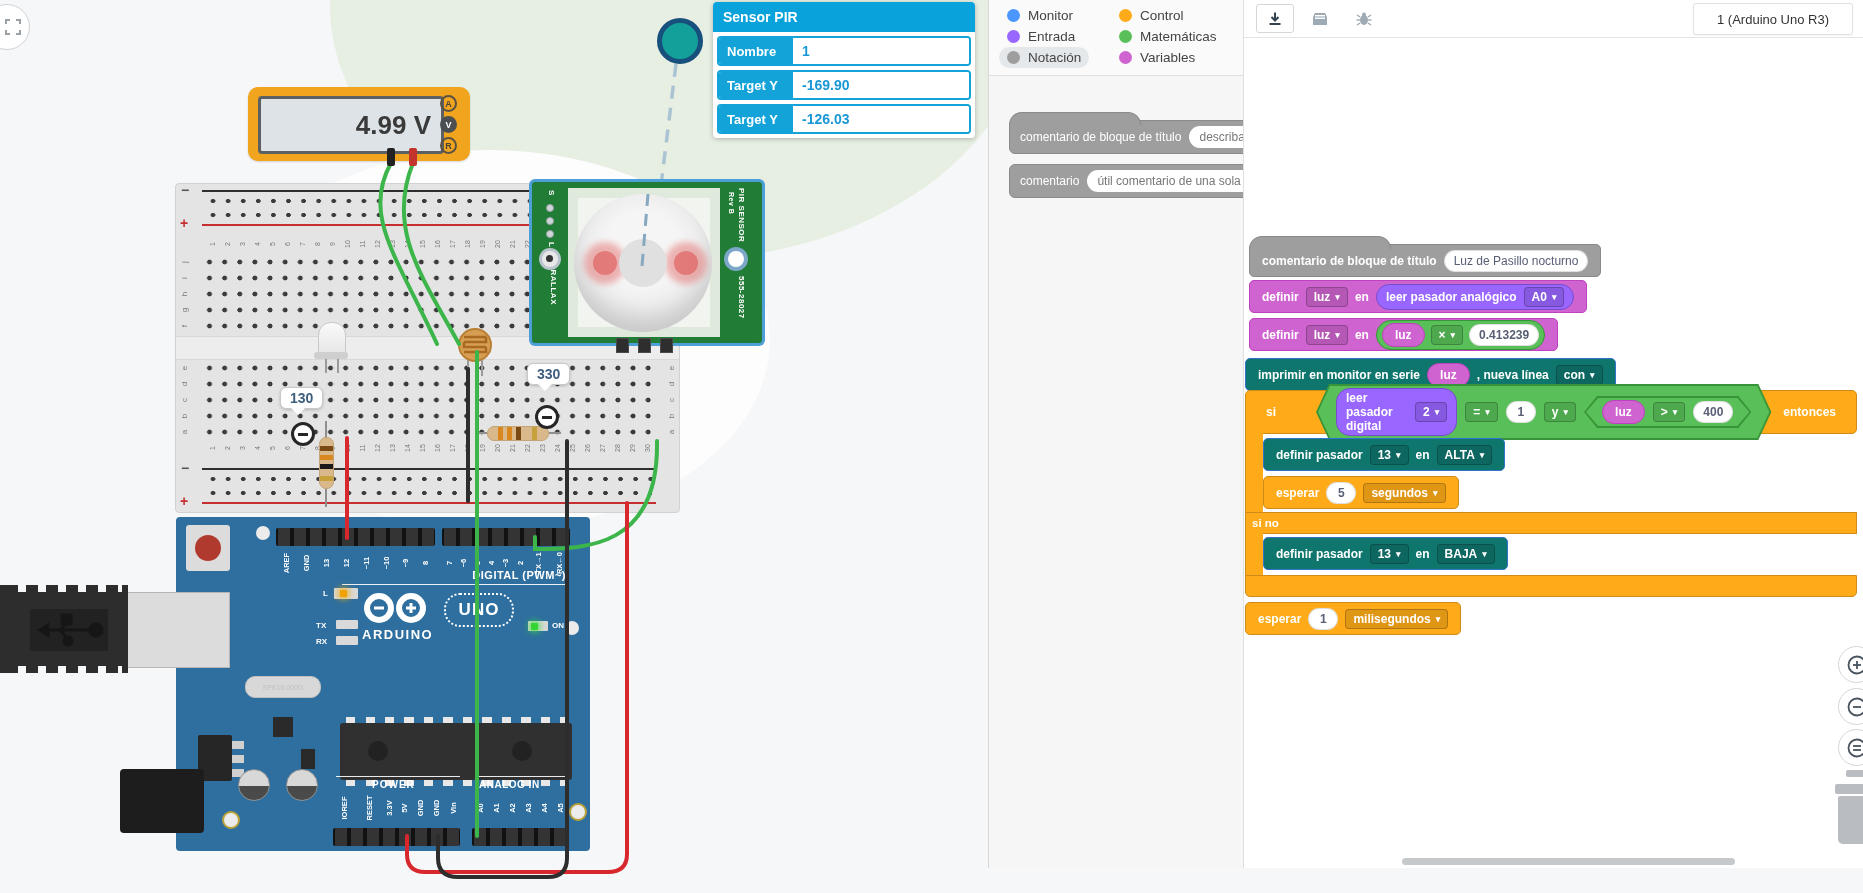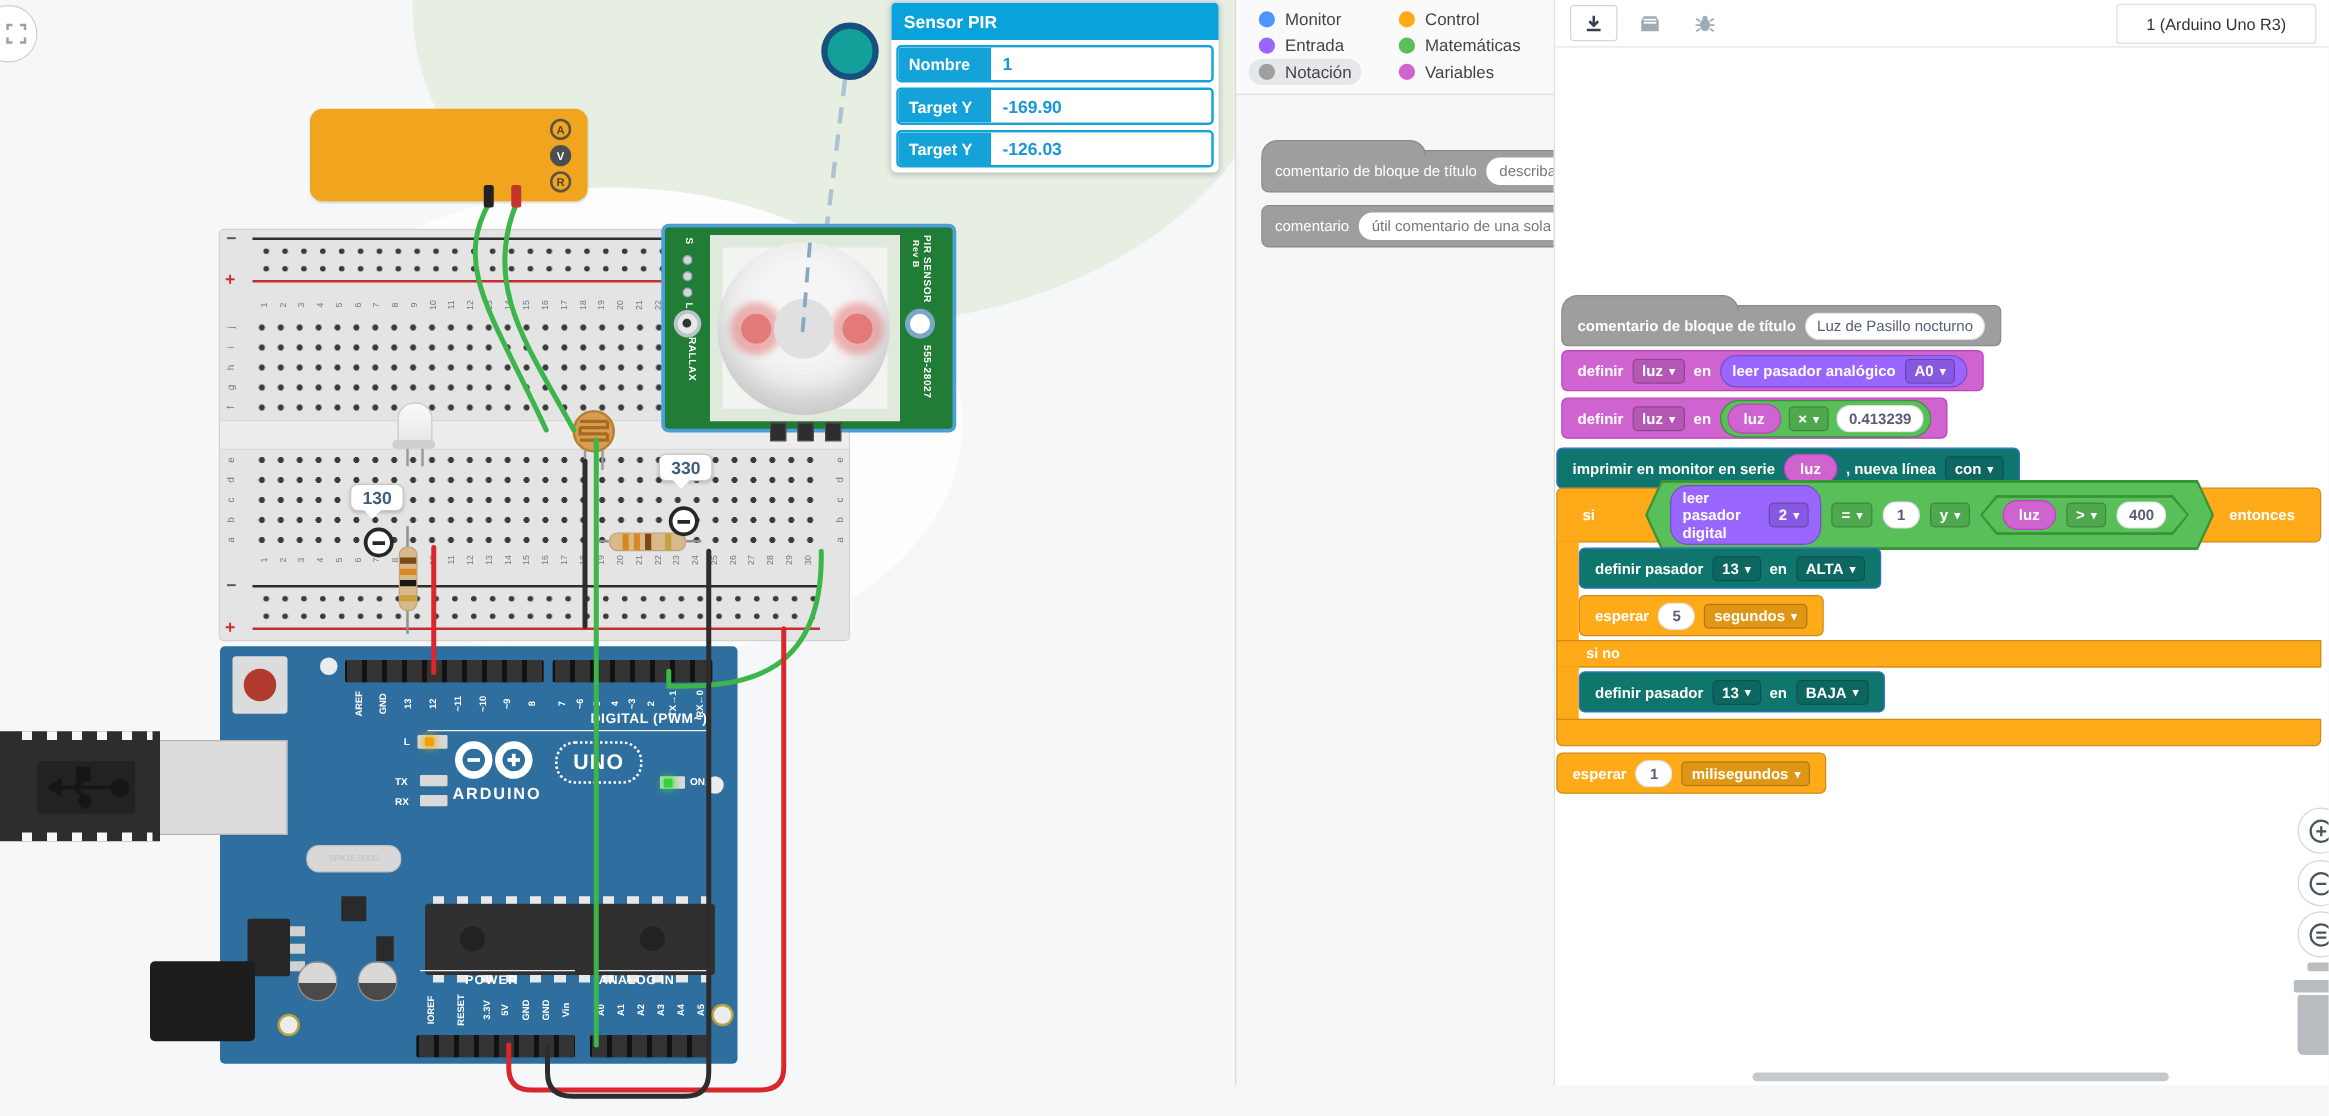--- a/index.html
+++ b/index.html
@@ -115,21 +115,21 @@
   .oval{background:#fff;color:#575e75;border-radius:999px;padding:3px 9px;border:1px solid rgba(0,0,0,.12);font-size:12px;min-width:10px;text-align:center}
   .pill-mag{background:#CF63CF;border:1px solid #BD42BD;border-radius:999px;padding:4px 12px}
   .pill-purple{background:#9966FF;border:1px solid #774DCB;border-radius:14px;display:flex;align-items:center;gap:7px;padding:2px 9px}
   .pill-green{background:#59C059;border:1px solid #389438;border-radius:16px;display:flex;align-items:center;gap:6px;padding:2px 5px}
   .hxo{clip-path:polygon(13px 0,calc(100% - 13px) 0,100% 50%,calc(100% - 13px) 100%,13px 100%,0 50%);background:#389438;padding:2px;display:inline-flex}
   .hxi{clip-path:polygon(12px 0,calc(100% - 12px) 0,100% 50%,calc(100% - 12px) 100%,12px 100%,0 50%);background:#59C059;display:flex;align-items:center;gap:8px;padding:2px 18px;min-height:28px}
   .hxi.sm{padding:2px 16px;min-height:24px}
   #ifblk{position:absolute;left:1px;top:353px;width:612px}
   #ifblk .row1{position:absolute;left:0;top:0;width:612px;height:44px;background:#FFAB19;border:1px solid #CF8B17;border-radius:5px 5px 5px 0;display:flex;align-items:center;gap:12px;padding:0 20px;box-sizing:border-box}
   #ifblk .spine{position:absolute;left:0;width:18px;background:#FFAB19;border-left:1px solid #CF8B17;box-sizing:border-box}
-  #ifblk .bar{position:absolute;left:0;width:612px;height:22px;background:#FFAB19;border:1px solid #CF8B17;box-sizing:border-box;display:flex;align-items:center;padding-left:23px;font-size:11.5px}
+  #ifblk .bar{position:absolute;left:0;width:612px;height:22px;background:#FFAB19;border:1px solid #CF8B17;box-sizing:border-box;display:flex;align-items:center;padding-left:6px;font-size:11.5px}
   
   #statusbar{position:absolute;left:988px;top:868px;width:875px;height:25px;background:#f9fafb;border-top:1px solid #d5d7da;box-sizing:border-box}
   #statusbar .seg{position:absolute;left:0;top:0;width:255px;height:100%;background:#eef0f2;border-right:1px solid #ddd;display:flex;align-items:center;gap:8px;padding-left:10px;box-sizing:border-box;font-size:13.5px;color:#2d2d2d}
   #hscroll{position:absolute;left:1402px;top:858px;width:333px;height:7px;border-radius:4px;background:#c6c9cc;z-index:9}
   .zoombtn{position:absolute;left:1838px;width:37px;height:37px;border-radius:50%;background:#fff;border:1px solid #d6d6d9;box-sizing:border-box;display:flex;align-items:center;justify-content:center;z-index:9}
   #trash{position:absolute;left:1835px;top:770px;z-index:9}
   #trash .lid{width:42px;height:10px;background:#b9bdc2;border-radius:2px;margin-top:7px}
   #trash .cap{width:20px;height:7px;background:#b9bdc2;border-radius:2px;margin:0 auto}
   #trash .body{width:36px;height:48px;background:#b9bdc2;border-radius:2px 2px 5px 5px;margin:2px auto 0}
 </style>
@@ -370,20 +370,21 @@
       <path d="M413,163 C386,230 423,278 459,344" stroke="#3cb54a" stroke-width="4" fill="none" stroke-linecap="round"></path>
       <path d="M477,352 L477,836" stroke="#3cb54a" stroke-width="4" fill="none" stroke-linecap="round"></path>
       <path d="M657,441 C659,548 586,549 535,549 L535,537" stroke="#3cb54a" stroke-width="4" fill="none" stroke-linecap="round"></path>
       <path d="M347,438 L347,538" stroke="#d9272e" stroke-width="4" fill="none" stroke-linecap="round"></path>
       <path d="M627,503 L627,854 Q627,872 608,872 L425,872 Q407,872 407,854 L407,836" stroke="#d9272e" stroke-width="4" fill="none" stroke-linecap="round"></path>
       <path d="M438,836 L438,858 Q438,877 458,877 L548,877 Q567,877 567,858 L567,441" stroke="#2d2d2d" stroke-width="4" fill="none" stroke-linecap="round"></path>
       <path d="M468,369 L468,501" stroke="#2d2d2d" stroke-width="4" fill="none" stroke-linecap="round"></path>
     </svg>
 
     <div id="mm">
+      <div class="lcd">4.99 V</div>
       <div class="btn" style="top:8px">A</div>
       <div class="btn sel" style="top:29px">V</div>
       <div class="btn" style="top:50px">R</div>
     </div>
     <div class="probe" style="left:387px;top:148px;background:#222"></div>
     <div class="probe" style="left:409px;top:148px;background:#c2342c"></div>
 
     <div id="led">
       <div class="bulb"></div>
       <div class="flange"></div>

